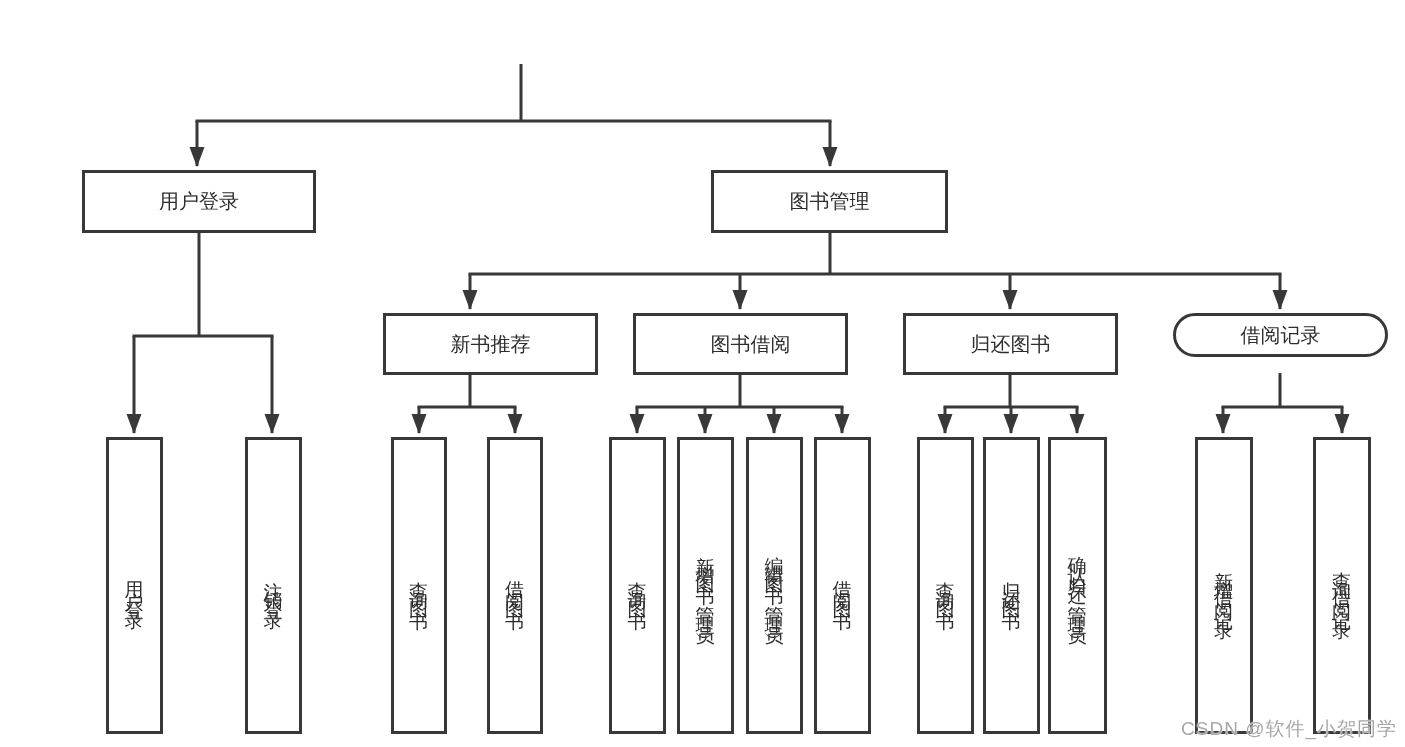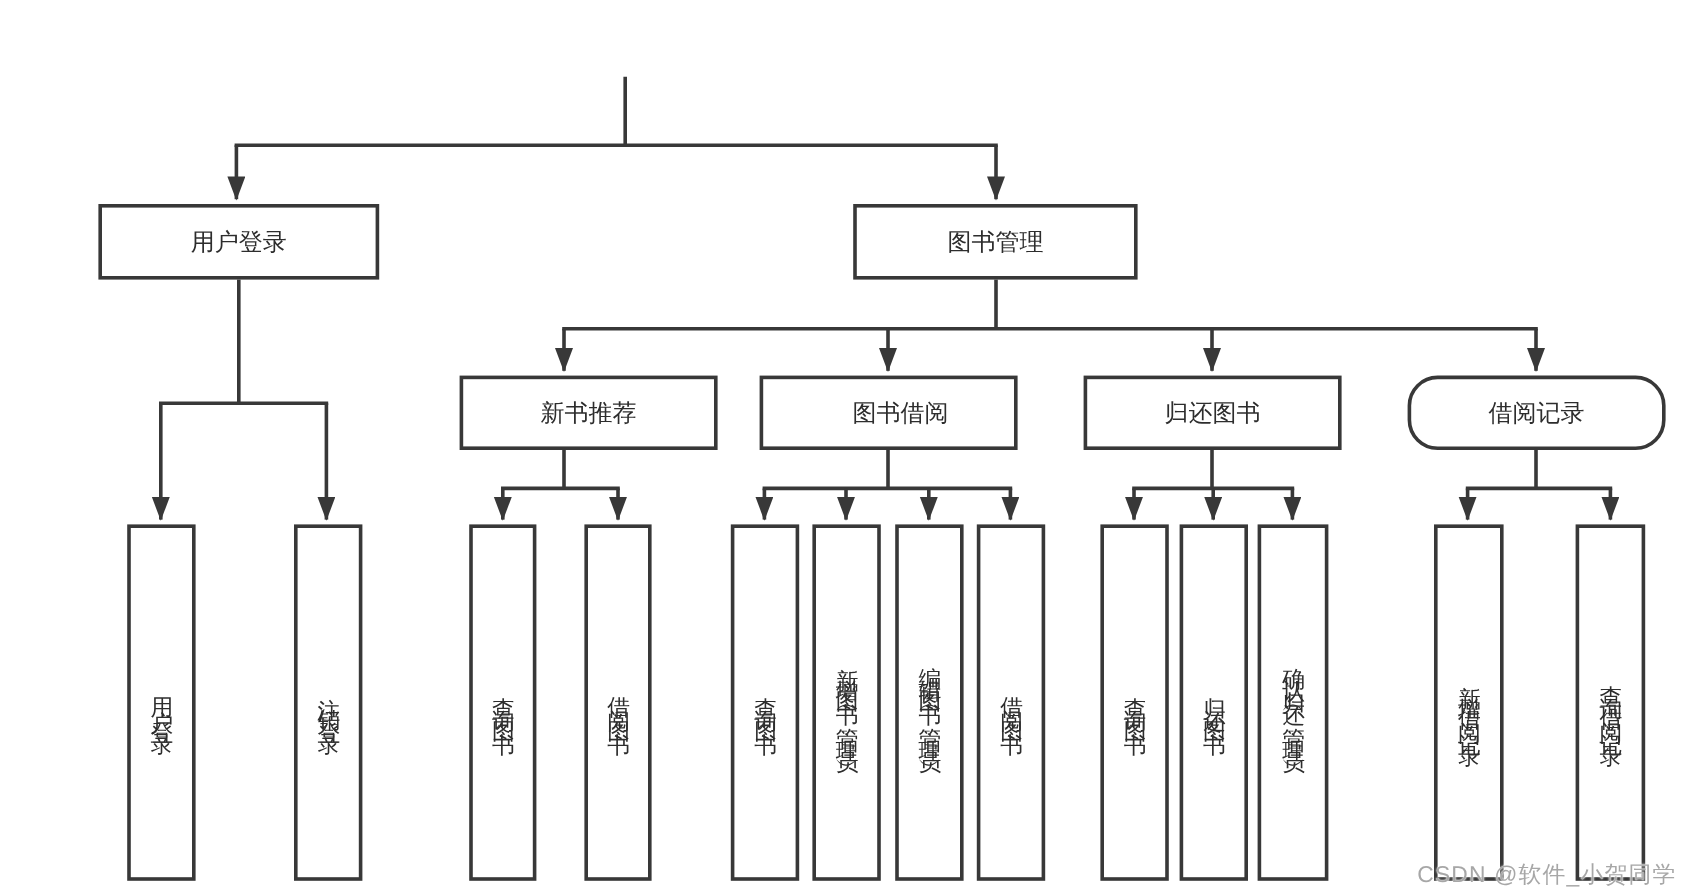--- a/index.html
+++ b/index.html
@@ -116,21 +116,21 @@
 
   <div class="node lvl3" style="left:383px; top:313px; width:215px; height:62px;">
     <span>新书推荐</span>
   </div>
   <div class="node lvl3" style="left:633px; top:313px; width:215px; height:62px;padding-left:20px;">
     <span>图书借阅</span>
   </div>
   <div class="node lvl3" style="left:903px; top:313px; width:215px; height:62px;">
     <span>归还图书</span>
   </div>
-  <div class="node lvl3" style="left:1173px; top:313px; width:215px; height:62px;border-radius:25px;">
+  <div class="node lvl3" style="left:1173px; top:313px; width:215px; height:44px;border-radius:25px;">
     <span>借阅记录</span>
   </div>
 
   <div class="node leaf" style="left:106px; top:437px; width:57px; height:297px;">
     <span class="vtext">用户登录</span>
   </div>
   <div class="node leaf" style="left:245px; top:437px; width:57px; height:297px;">
     <span class="vtext">注销登录</span>
   </div>
 

